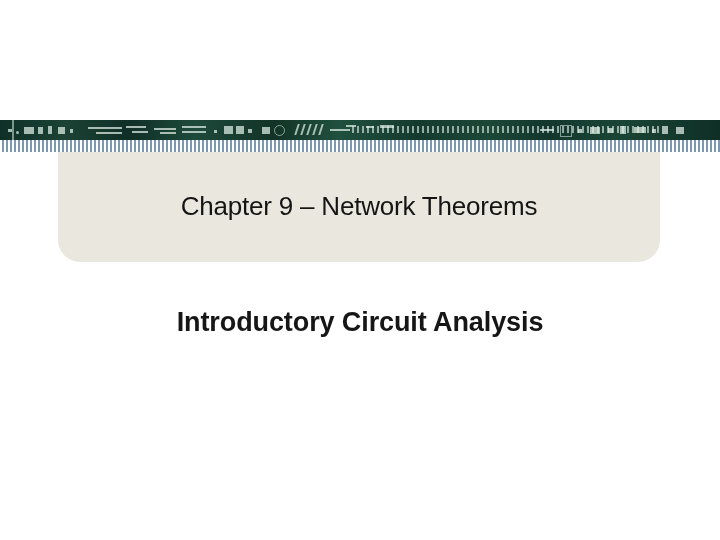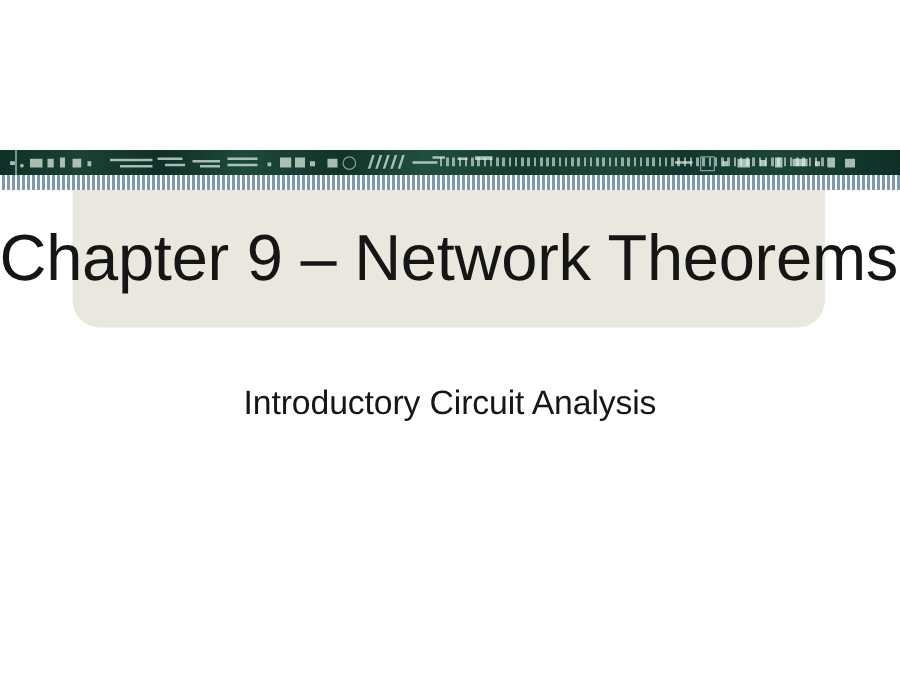--- a/index.html
+++ b/index.html
@@ -91,42 +91,42 @@
     width: 602px;
     height: 110px;
     background: #eae8de;
     border-bottom-left-radius: 22px;
     border-bottom-right-radius: 22px;
     display: flex;
     align-items: center;
     justify-content: center;
   }
   .title-text {
-    font-size: 52px;
+    font-size: 26px;
     line-height: 1.05;
     color: #151515;
     font-weight: 400;
     letter-spacing: -0.2px;
     white-space: nowrap;
     text-align: center;
   }
 
   
   .subtitle-wrap {
     position: absolute;
     left: 58px;
     top: 306px;
     width: 604px;
     text-align: center;
   }
   .subtitle-text {
     font-size: 27px;
     line-height: 1.2;
     color: #161616;
-    font-weight: 400;
+    font-weight: 700;
     letter-spacing: -0.1px;
     white-space: nowrap;
   }
 </style>
 </head>
 <body>
 
 <div class="slide">
 
   <div class="banner">

